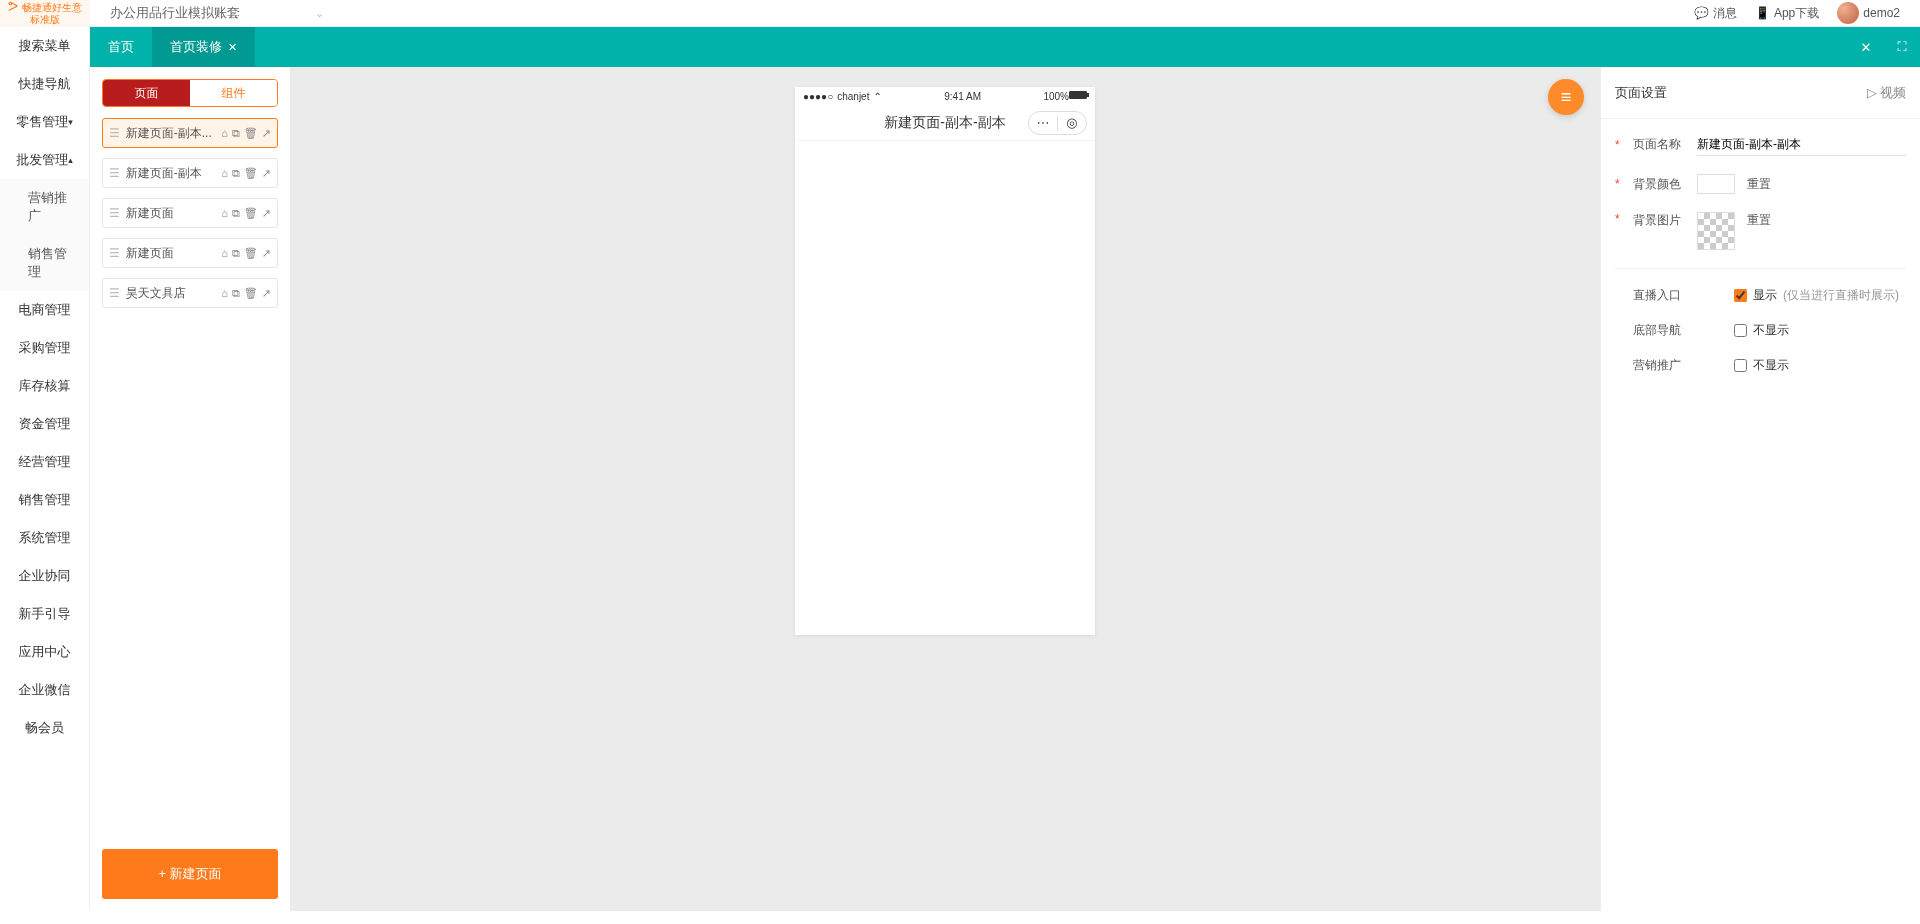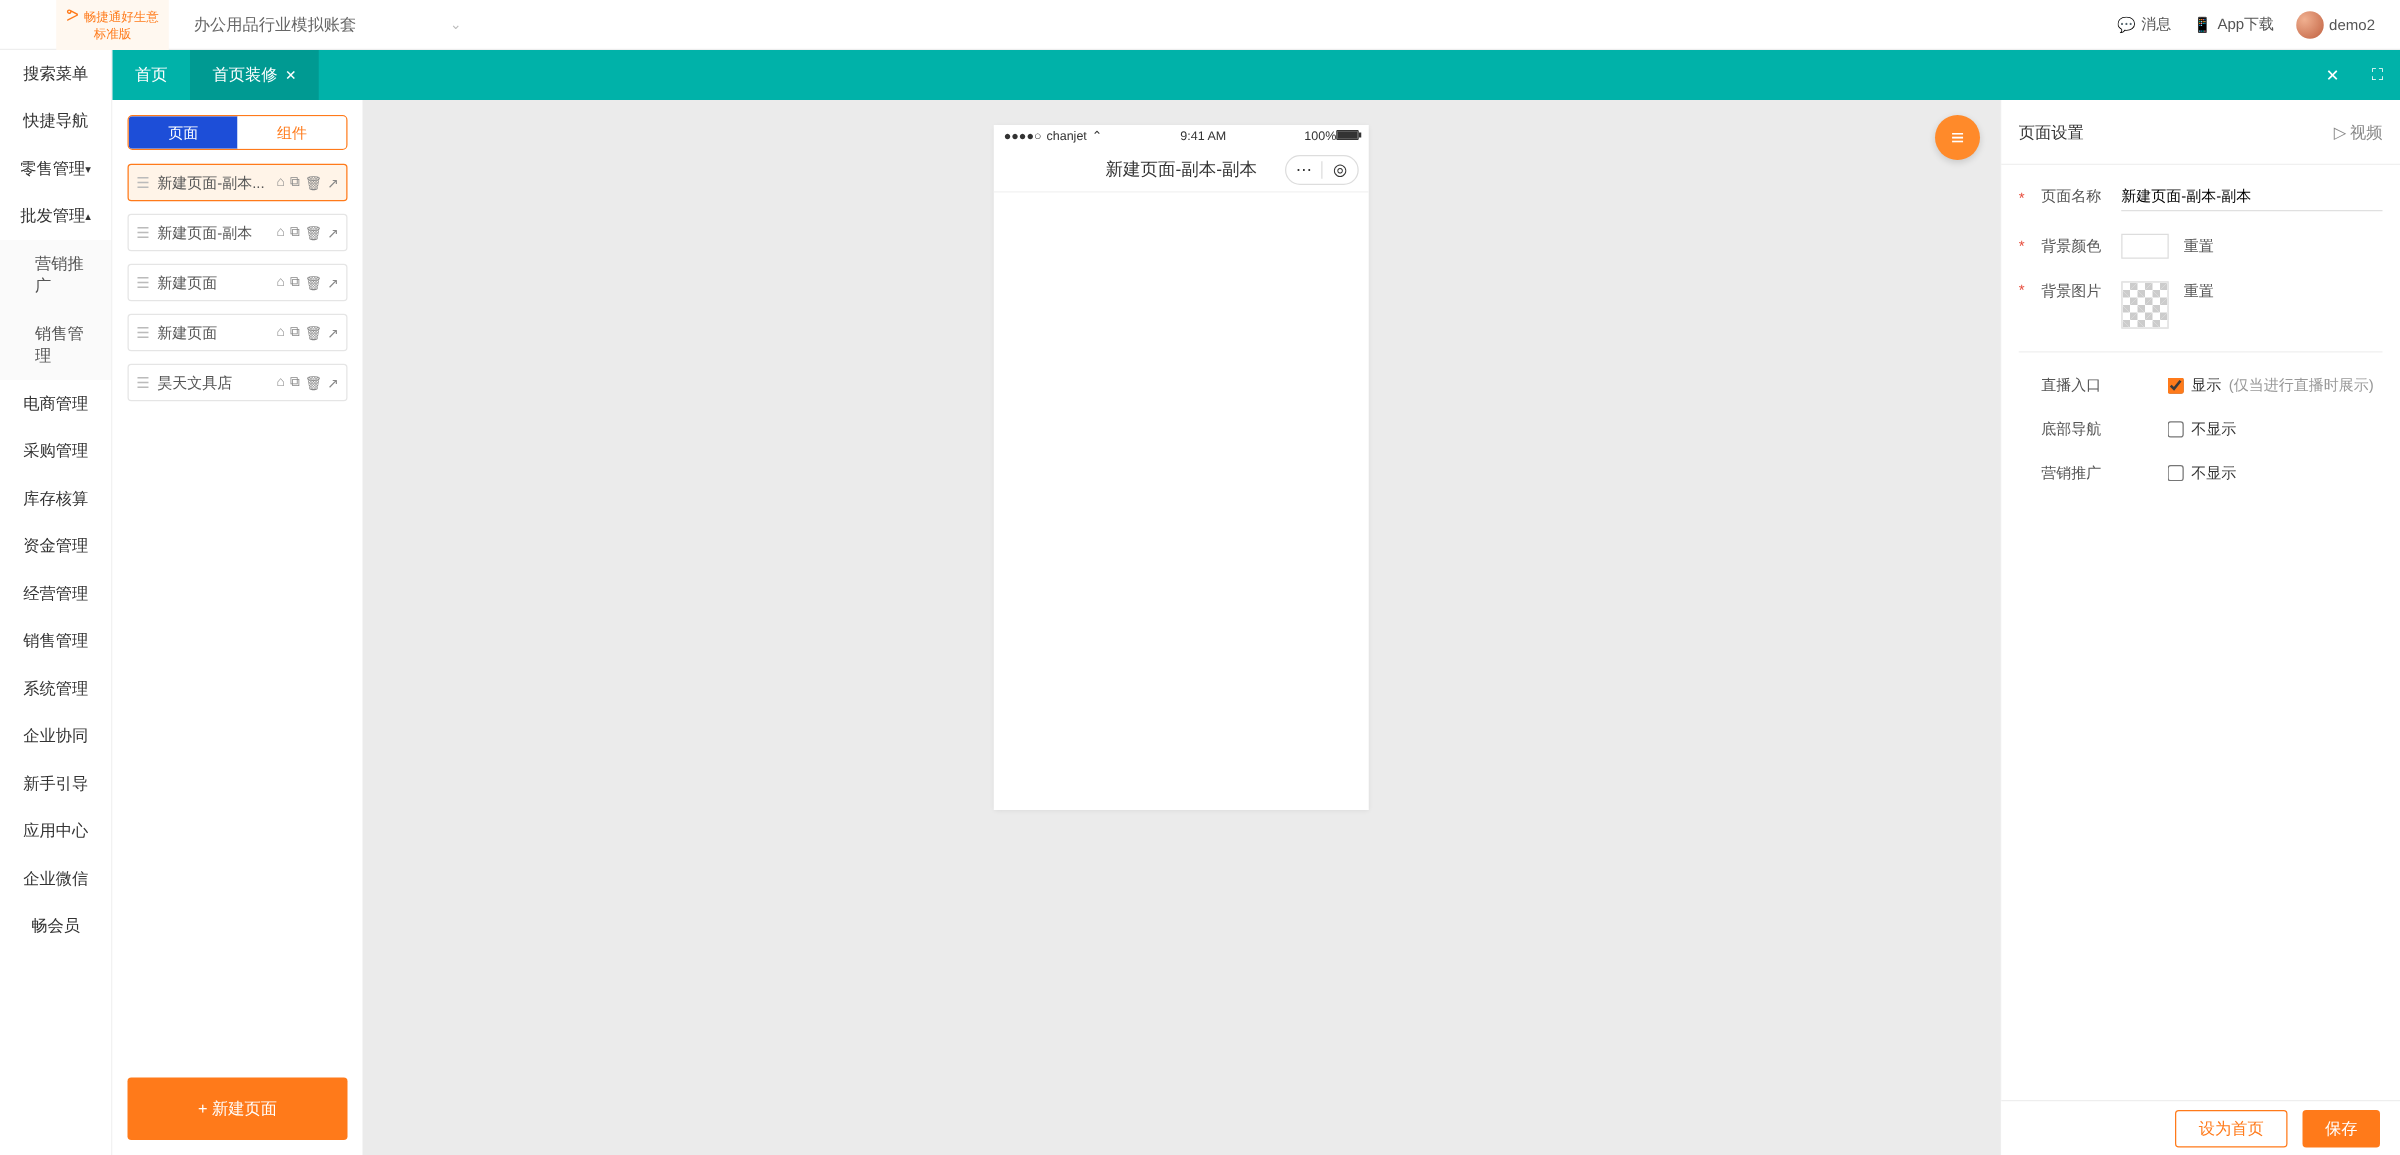--- a/index.html
+++ b/index.html
@@ -1,19 +1,19 @@
 <!DOCTYPE html>
 <html><head>
 <meta charset="utf-8">
 <style>
 * { margin: 0; padding: 0; box-sizing: border-box; font-family: "Microsoft YaHei", "PingFang SC", sans-serif; }
 html, body { width: 100%; height: 100%; overflow: hidden; background: #fff; color: #333; }
 
 
-.top-header { height: 40px; display: flex; align-items: center; border-bottom: 1px solid #eee; padding-left: 45px; }
+.top-header { height: 27px; display: flex; align-items: center; border-bottom: 1px solid #eee; }
 .logo-area { width: 90px; height: 40px; background: #fff8f0; display: flex; flex-direction: column; align-items: center; justify-content: center; }
 .logo-icon { color: #ff7a1a; font-size: 14px; line-height: 1; }
 .logo-sub { font-size: 10px; color: #ff7a1a; }
 .company-select { margin-left: 20px; font-size: 13px; color: #666; display: flex; align-items: center; gap: 75px; cursor: pointer; }
 .company-select .chev { color: #bbb; font-size: 11px; }
 .top-right { margin-left: auto; display: flex; align-items: center; gap: 18px; padding-right: 20px; font-size: 12px; color: #555; }
 .top-right .item { display: flex; align-items: center; gap: 4px; cursor: pointer; }
 .avatar { width: 22px; height: 22px; border-radius: 50%; background: radial-gradient(circle at 30% 30%, #f0b090, #c06040); }
 
 
@@ -32,21 +32,21 @@
 .tabbar .tb-icon { width: 36px; display: flex; align-items: center; justify-content: center; cursor: pointer; }
 .tab .close-x { font-size: 11px; }
 
 
 .workarea { flex: 1; display: flex; min-height: 0; }
 
 
 .page-panel { width: 200px; background: #fff; display: flex; flex-direction: column; padding: 12px; gap: 11px; }
 .seg-control { display: flex; border: 1px solid #ff7a1a; border-radius: 4px; overflow: hidden; height: 28px; font-size: 12px; }
 .seg-control .seg { flex: 1; display: flex; align-items: center; justify-content: center; cursor: pointer; color: #ff7a1a; background: #fff; }
-.seg-control .seg.active { background: #1d4ed8; color: #fff; }
+.seg-control .seg.active { background: #b91c1c; color: #fff; }
 .page-list { display: flex; flex-direction: column; gap: 10px; }
 .page-item { height: 30px; border: 1px solid #e5e5e5; border-radius: 3px; display: flex; align-items: center; padding: 0 6px; gap: 6px; font-size: 12px; cursor: pointer; }
 .page-item.active { border-color: #ff7a1a; background: #fff4e8; }
 .page-item .drag { color: #bbb; font-size: 12px; }
 .page-item .name { flex: 1; overflow: hidden; text-overflow: ellipsis; white-space: nowrap; color: #555; }
 .page-item .actions { display: flex; gap: 4px; color: #888; font-size: 11px; }
 .page-item .actions span { cursor: pointer; }
 .new-page-btn { margin-top: auto; height: 50px; background: #ff7a1a; color: #fff; border-radius: 3px; display: flex; align-items: center; justify-content: center; font-size: 13px; cursor: pointer; }
 
 
@@ -334,20 +334,16 @@
           <div class="form-row">
             <span class="req" style="visibility:hidden">*</span>
             <span class="label">营销推广</span>
             <div class="check-row">
               <input type="checkbox" style="">
               <span>不显示</span>
             </div>
           </div>
         </div>
         <div style="flex:1"></div>
-        <div class="bottom-bar">
-          <div class="btn btn-outline">设为首页</div>
-          <div class="btn btn-primary">保存</div>
-        </div>
       </div>
     </div>
   </div>
 </div>
 
 </body></html>

